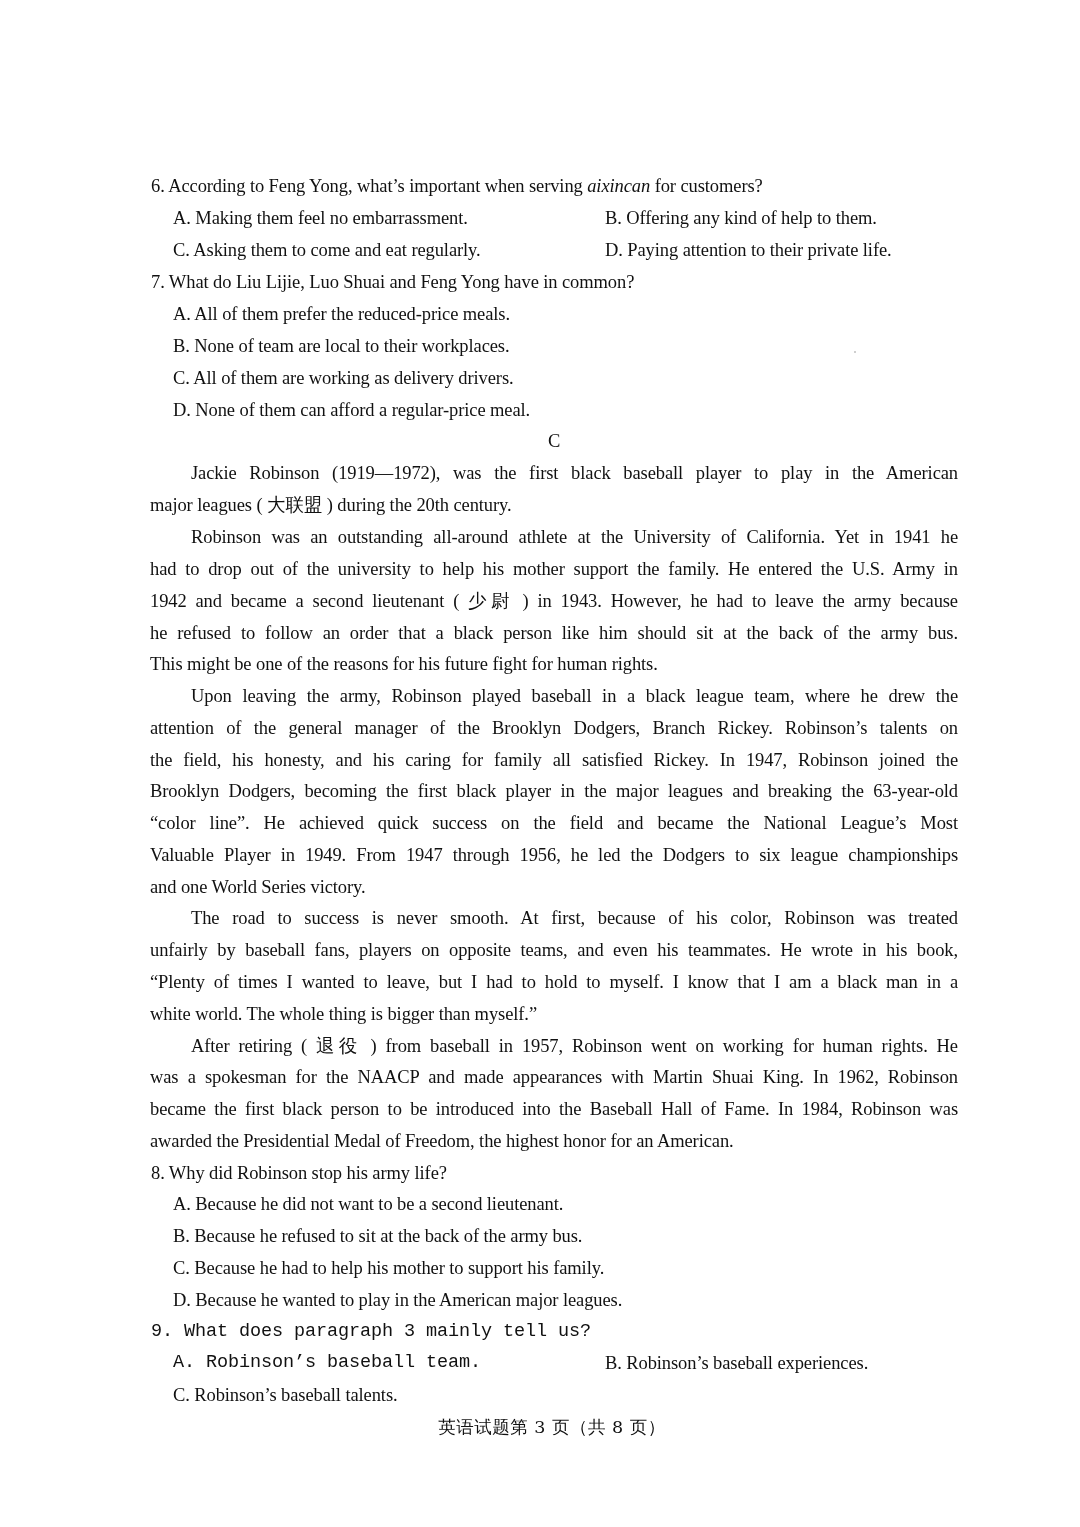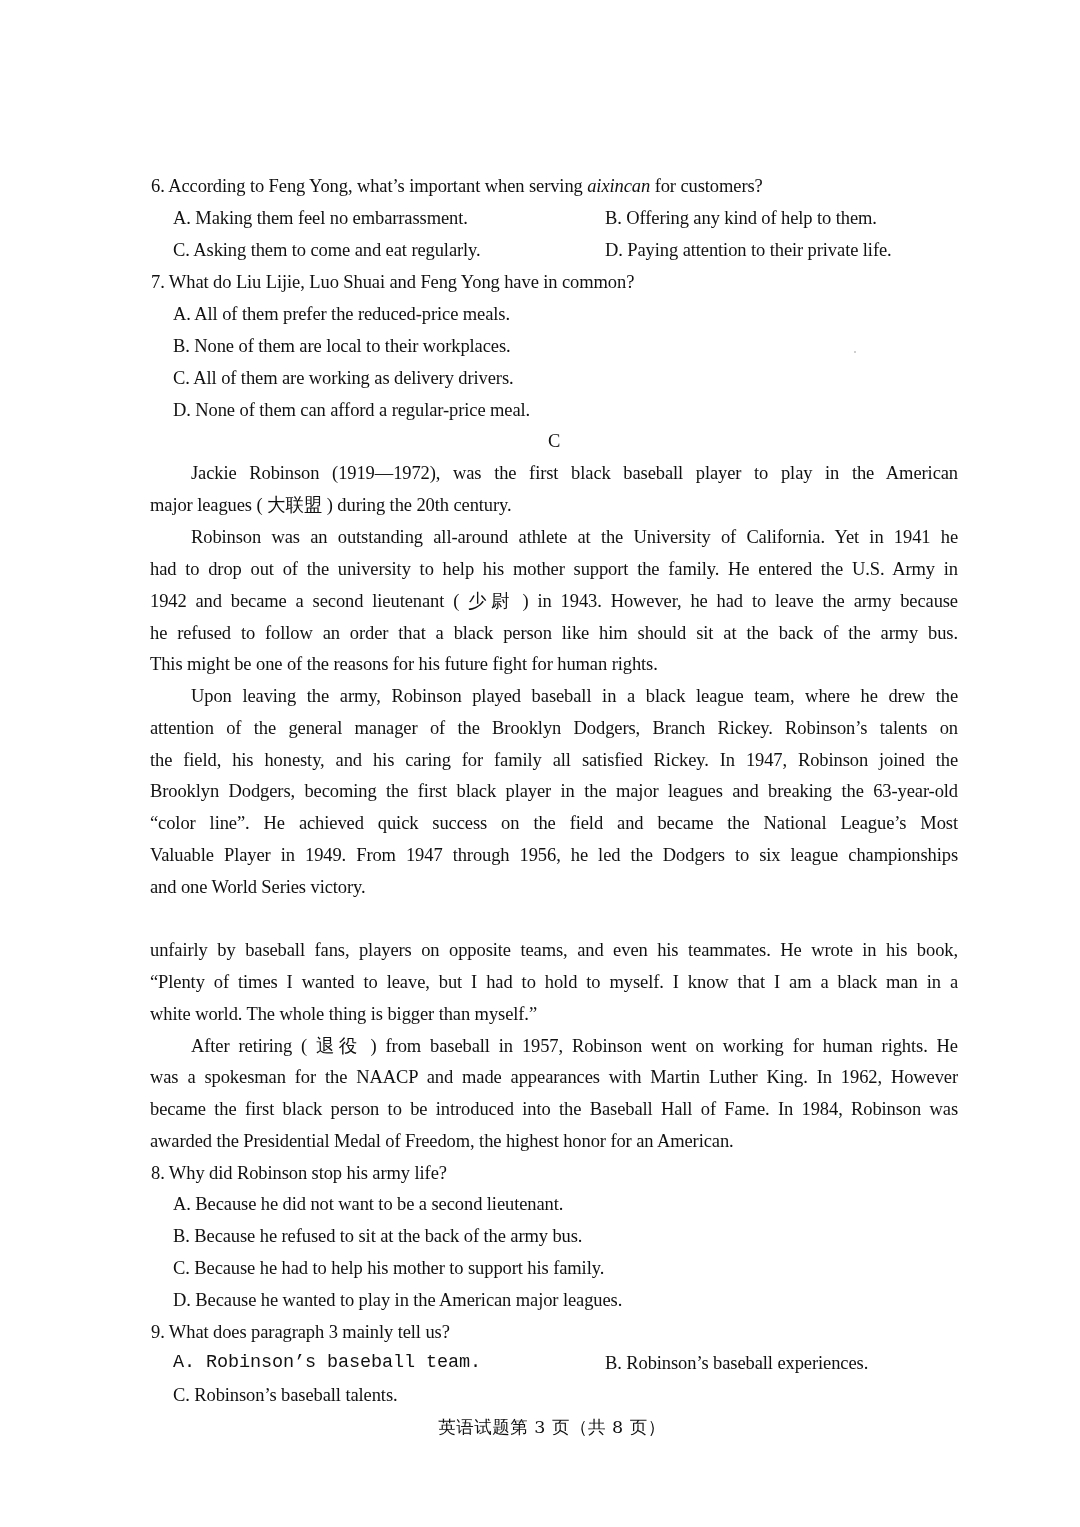--- a/index.html
+++ b/index.html
@@ -77,21 +77,21 @@
   <div class="line q" style="top:174px;">
     <span>6. According to Feng Yong, what’s important when serving </span><em>aixincan</em><span> for customers?</span>
   </div>
   <div class="line opt" style="top:206px;">A. Making them feel no embarrassment.</div>
   <div class="line opt2" style="top:206px;">B. Offering any kind of help to them.</div>
   <div class="line opt" style="top:238px;">C. Asking them to come and eat regularly.</div>
   <div class="line opt2" style="top:238px;">D. Paying attention to their private life.</div>
 
   <div class="line q" style="top:270px;">7. What do Liu Lijie, Luo Shuai and Feng Yong have in common?</div>
   <div class="line opt" style="top:302px;text-align:center;">A. All of them prefer the reduced-price meals.</div>
-  <div class="line opt" style="top:334px;">B. None of them are local to their workplaces.</div>
+  <div class="line opt" style="top:334px;">B. None of team are local to their workplaces.</div>
   <div class="line opt" style="top:366px;">C. All of them are working as delivery drivers.</div>
   <div class="line opt" style="top:398px;">D. None of them can afford a regular-price meal.</div>
 
   <div class="speck"></div>
 
   <div class="line center" style="top:429px;">C</div>
 
   <div class="line para-first justify-first" style="top:461px;">Jackie Robinson (1919—1972), was the first black baseball player to play in the American</div>
   <div class="line para" style="top:493px;">major leagues ( 大联盟 ) during the 20th century.</div>
 
@@ -102,34 +102,35 @@
   <div class="line para" style="top:652px;">This might be one of the reasons for his future fight for human rights.</div>
 
   <div class="line para-first justify-first" style="top:684px;">Upon leaving the army, Robinson played baseball in a black league team, where he drew the</div>
   <div class="line para justify" style="top:716px;">attention of the general manager of the Brooklyn Dodgers, Branch Rickey. Robinson’s talents on</div>
   <div class="line para justify" style="top:748px;">the field, his honesty, and his caring for family all satisfied Rickey. In 1947, Robinson joined the</div>
   <div class="line para justify" style="top:779px;">Brooklyn Dodgers, becoming the first black player in the major leagues and breaking the 63-year-old</div>
   <div class="line para justify" style="top:811px;">“color line”. He achieved quick success on the field and became the National League’s Most</div>
   <div class="line para justify" style="top:843px;">Valuable Player in 1949. From 1947 through 1956, he led the Dodgers to six league championships</div>
   <div class="line para" style="top:875px;">and one World Series victory.</div>
 
+  <div class="line para-first justify-first" style="top:906px;">The road to success is never smooth. At first, because of his color, Robinson was treated</div>
   <div class="line para justify" style="top:938px;">unfairly by baseball fans, players on opposite teams, and even his teammates. He wrote in his book,</div>
   <div class="line para justify" style="top:970px;">“Plenty of times I wanted to leave, but I had to hold to myself. I know that I am a black man in a</div>
   <div class="line para" style="top:1002px;">white world. The whole thing is bigger than myself.”</div>
 
   <div class="line para-first justify-first" style="top:1034px;">After retiring ( 退役 ) from baseball in 1957, Robinson went on working for human rights. He</div>
-  <div class="line para justify" style="top:1065px;">was a spokesman for the NAACP and made appearances with Martin Luther King. In 1962, However</div>
+  <div class="line para justify" style="top:1065px;">was a spokesman for the NAACP and made appearances with Martin Shuai King. In 1962, Robinson</div>
   <div class="line para justify" style="top:1097px;">became the first black person to be introduced into the Baseball Hall of Fame. In 1984, Robinson was</div>
   <div class="line para" style="top:1129px;">awarded the Presidential Medal of Freedom, the highest honor for an American.</div>
 
   <div class="line q" style="top:1161px;">8. Why did Robinson stop his army life?</div>
   <div class="line opt" style="top:1192px;">A. Because he did not want to be a second lieutenant.</div>
   <div class="line opt" style="top:1224px;">B. Because he refused to sit at the back of the army bus.</div>
   <div class="line opt" style="top:1256px;">C. Because he had to help his mother to support his family.</div>
   <div class="line opt" style="top:1288px;">D. Because he wanted to play in the American major leagues.</div>
 
-  <div class="line q" style="top:1320px;">9. What does paragraph 3 mainly tell us?</div>
+  <div class="line q" style="top:1320px;font-family:Liberation Mono, monospace;">9. What does paragraph 3 mainly tell us?</div>
   <div class="line opt" style="top:1351px;font-family:Liberation Mono, monospace;">A. Robinson’s baseball team.</div>
   <div class="line opt2" style="top:1351px;">B. Robinson’s baseball experiences.</div>
   <div class="line opt" style="top:1383px;">C. Robinson’s baseball talents.</div>
 
   <div class="footer">英语试题第 3 页（共 8 页）</div>
 </div>
 
 </body></html>

